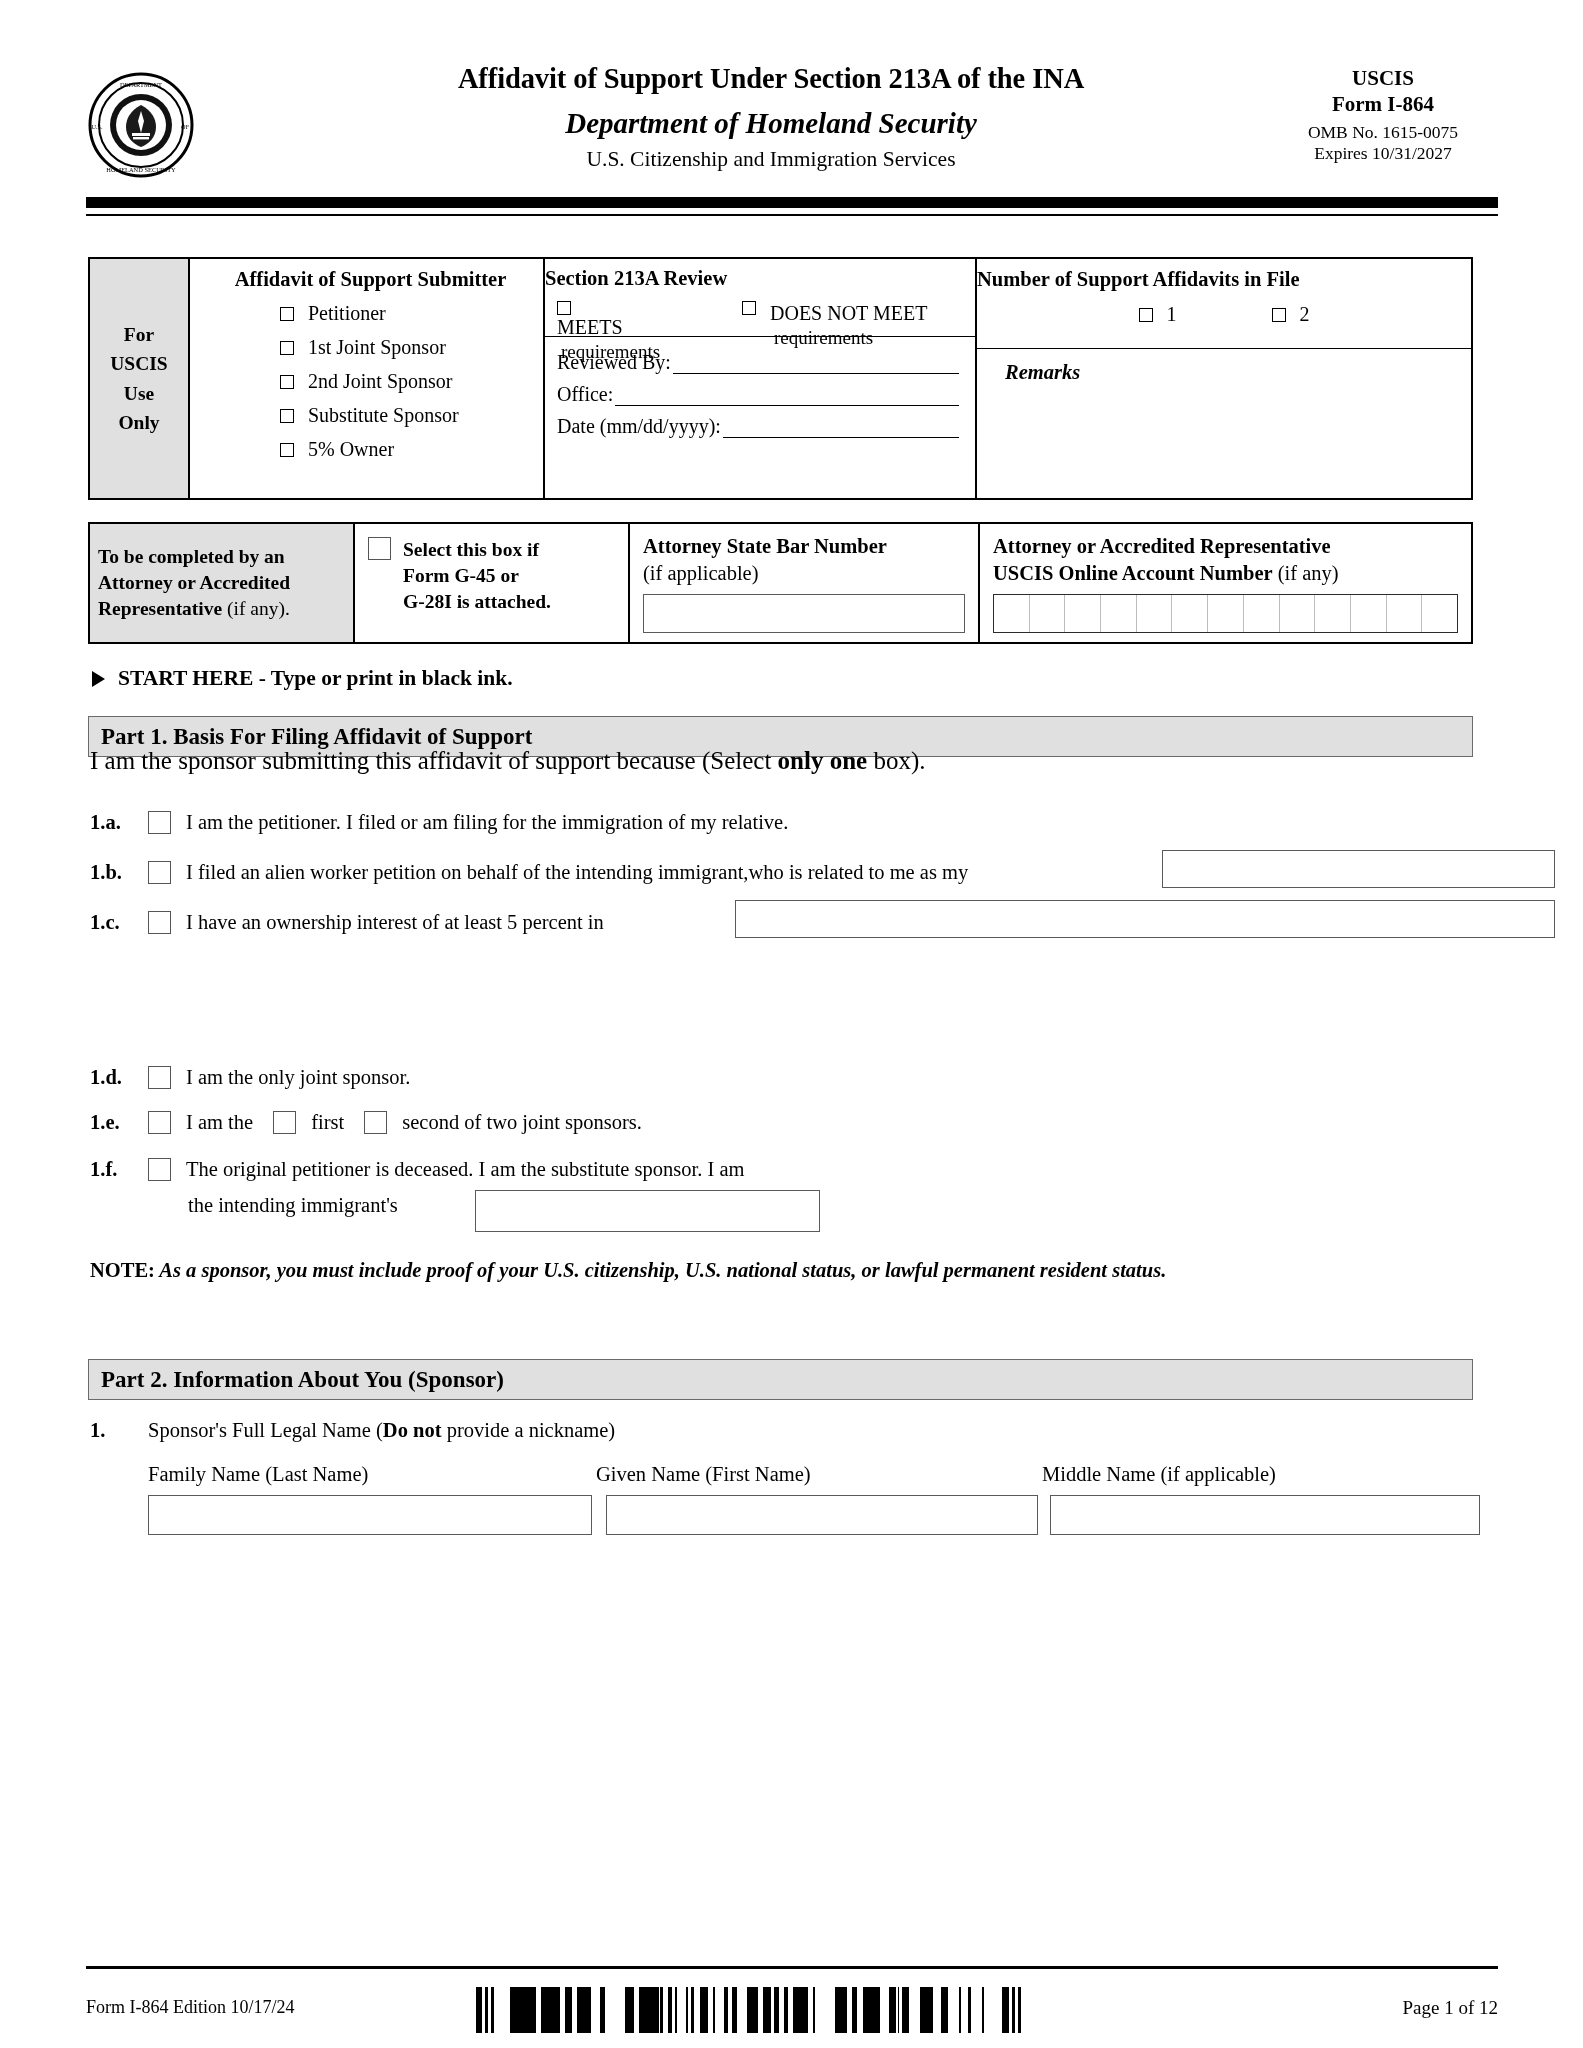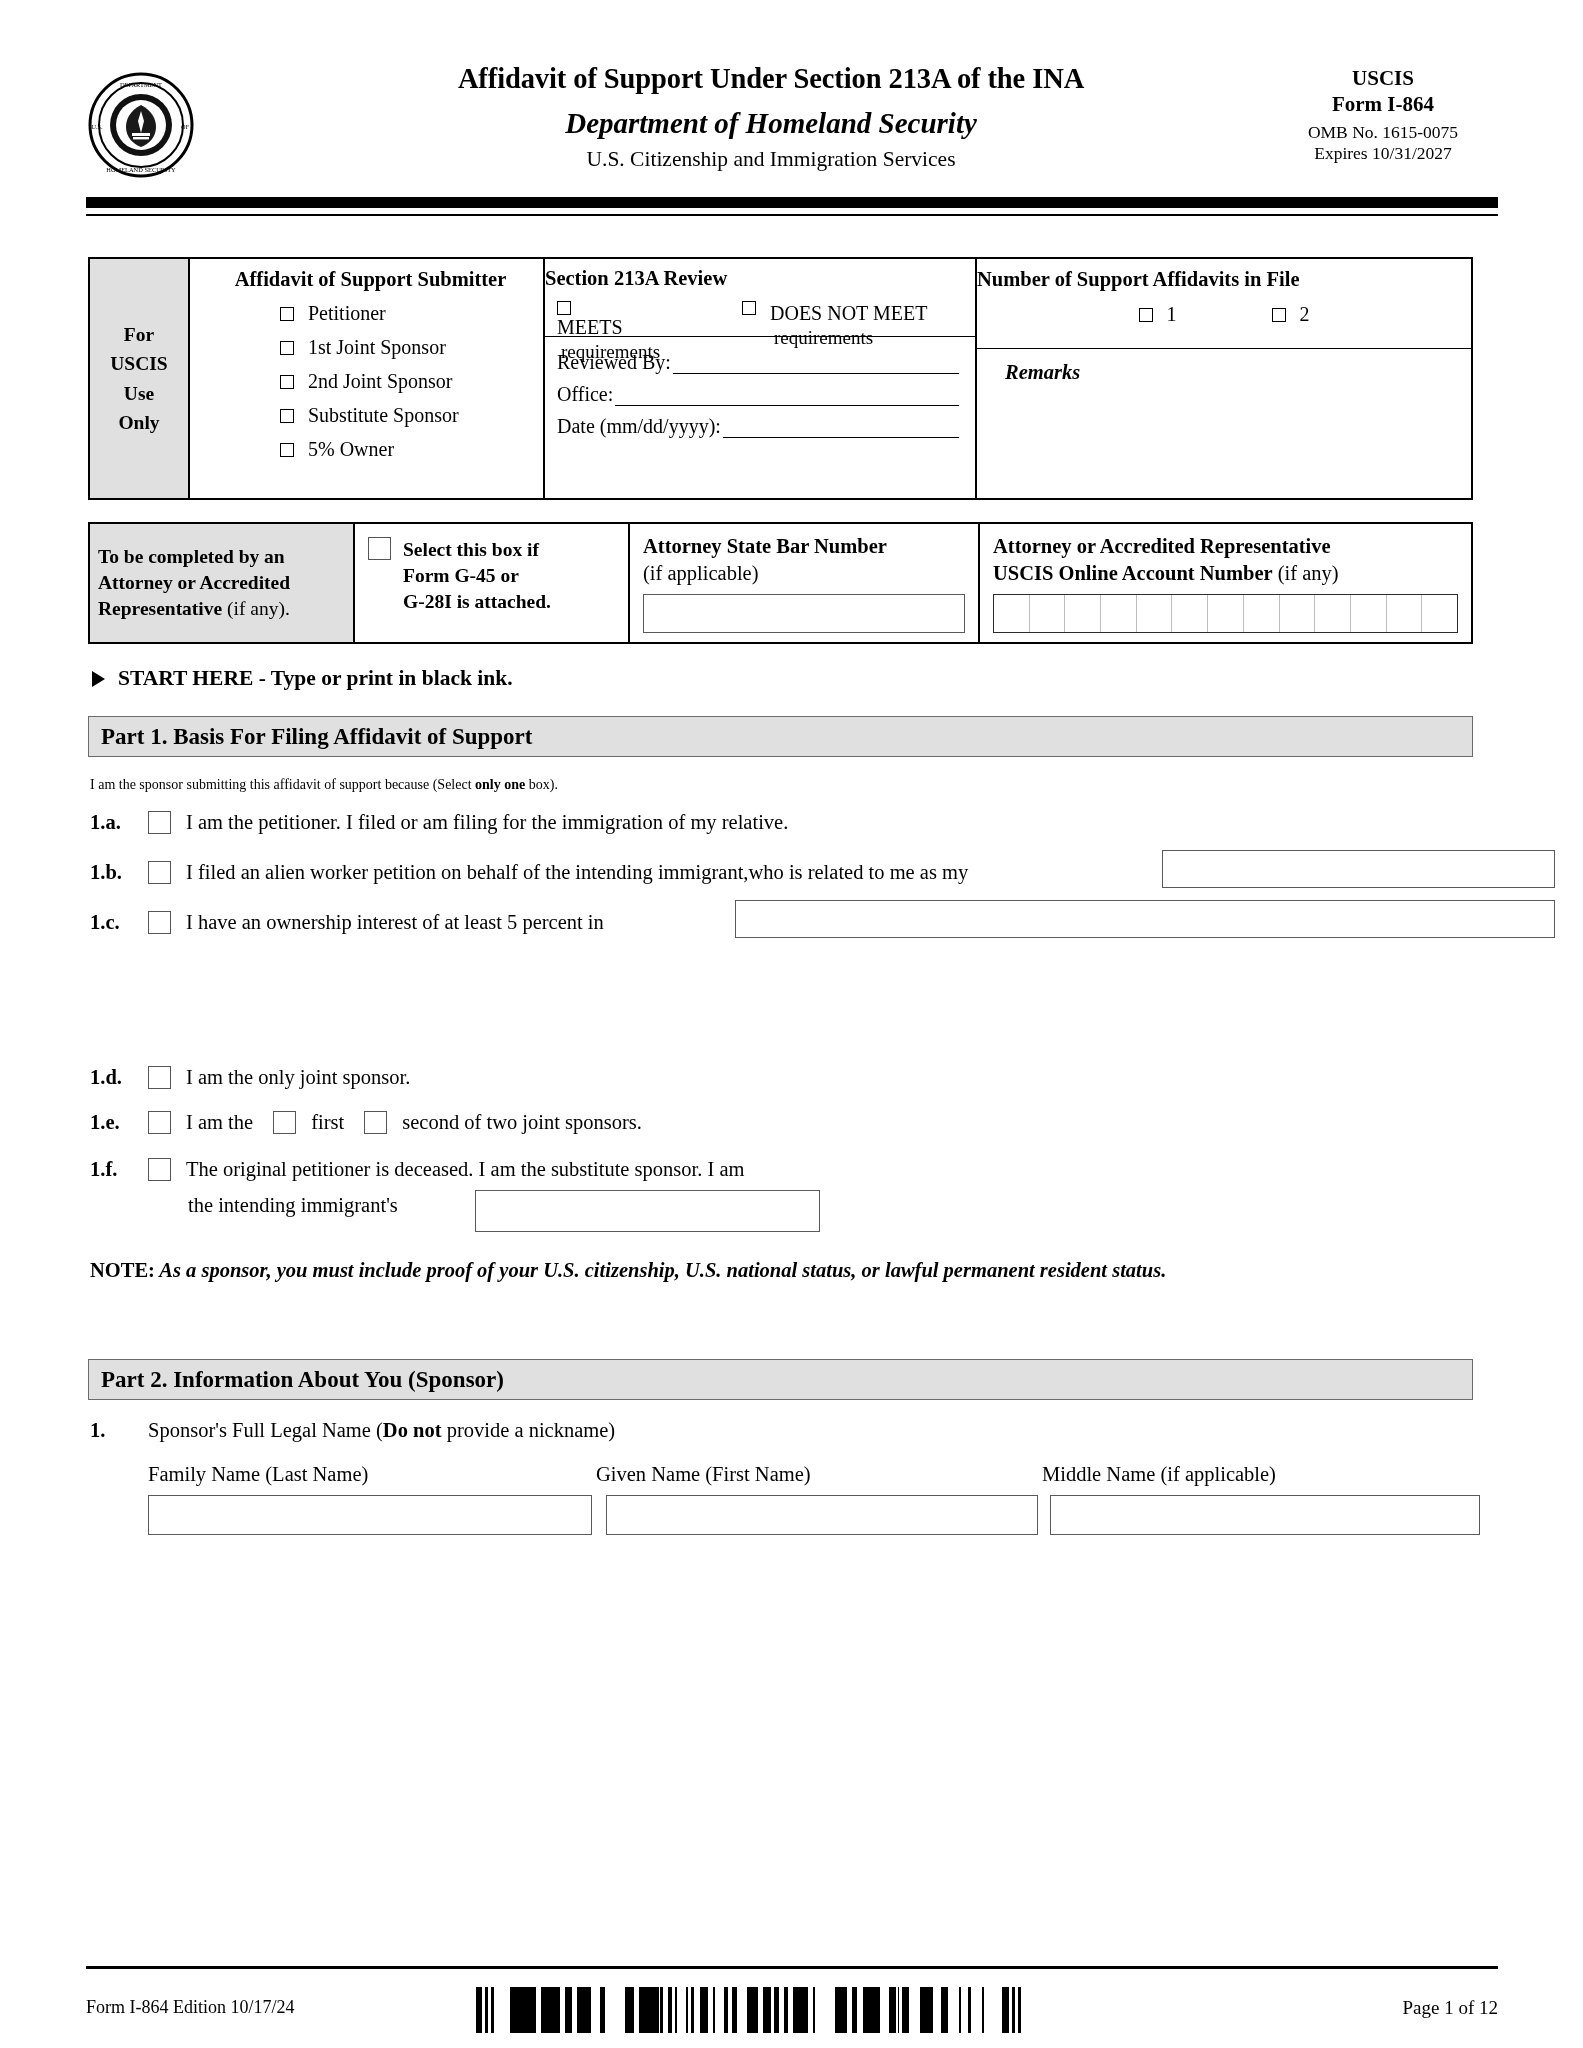--- a/index.html
+++ b/index.html
@@ -296,22 +296,22 @@
     padding-left: 12px;
     font-size: 23px;
     font-weight: bold;
   }
   #part1-bar { top: 705px; }
   #part2-bar { top: 1348px; }
 
   
   .p1-intro {
     position: absolute;
-    left: 90px; top: 766px;
-    font-size: 14px;
+    left: 90px; top: 736px;
+    font-size: 25px;
   }
   .item {
     position: absolute;
     left: 90px;
     font-size: 20.5px;
   }
   .itemno {
     position: absolute;
     left: 0;
     width: 58px;

